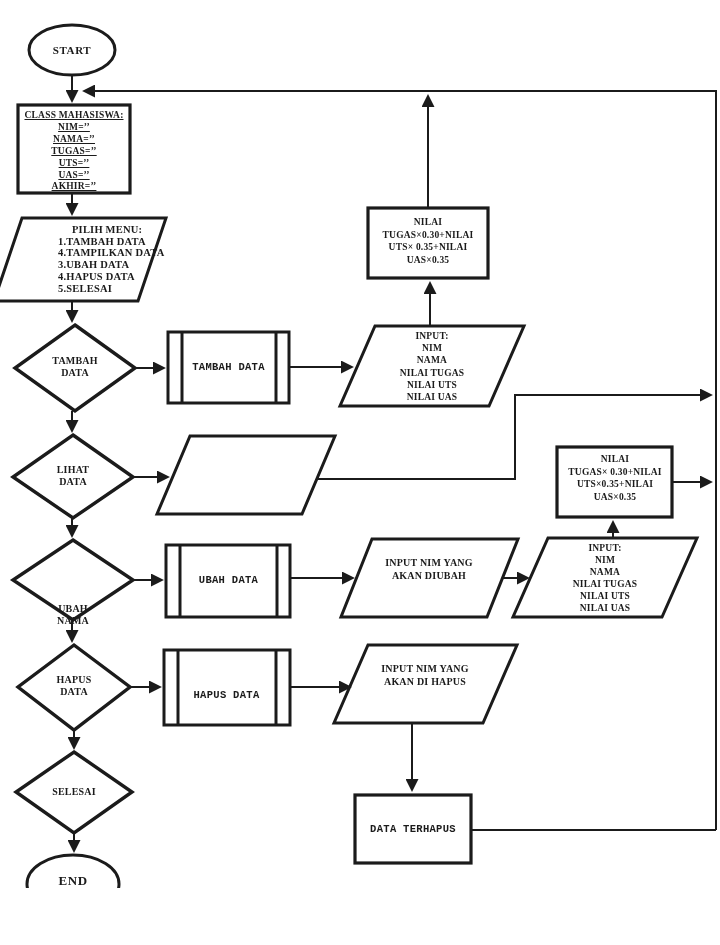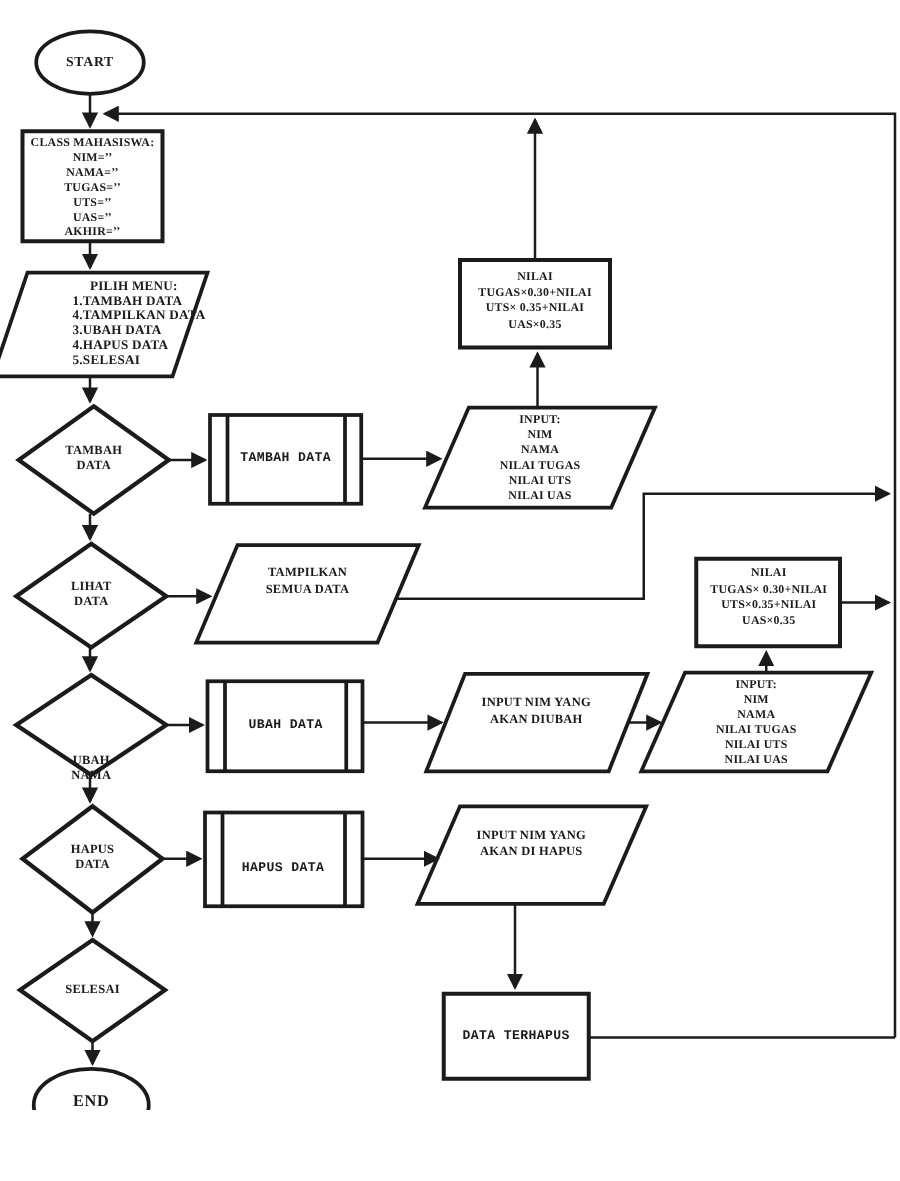--- a/index.html
+++ b/index.html
@@ -87,21 +87,21 @@
       <path d="M130,687 H160" marker-end="url(#arr)"></path>
       <path d="M290,687 H350" marker-end="url(#arr)"></path>
       <path d="M412,723 V790" marker-end="url(#arr)"></path>
       <path d="M74,730 V748" marker-end="url(#arr)"></path>
       <path d="M74,833 V851" marker-end="url(#arr)"></path>
     </g>
   </svg>
 
   <div class="lbl start-lbl" style="left:29px;top:44px;width:86px;">START</div>
 
-  <div class="lbl small" style="left:18px;top:110px;width:112px;line-height:11.9px;">
+  <div class="lbl small" style="left:18px;top:110px;width:112px;line-height:11.9px;text-decoration:underline;">
     <div>CLASS MAHASISWA:</div>
     <div>NIM=’’</div>
     <div>NAMA=’’</div>
     <div>TUGAS=’’</div>
     <div>UTS=’’</div>
     <div>UAS=’’</div>
     <div>AKHIR=’’</div>
   </div>
 
   <div class="lbl menu-lbl" style="left:30px;top:224px;width:132px;margin-left:28px;">
@@ -134,24 +134,20 @@
     <div>TUGAS×0.30+NILAI</div>
     <div>UTS× 0.35+NILAI</div>
     <div>UAS×0.35</div>
   </div>
 
   <div class="lbl" style="left:28px;top:464px;width:90px;line-height:12px;">
     <div>LIHAT</div>
     <div>DATA</div>
   </div>
 
-  <div class="lbl two-line" style="left:186px;top:453px;width:120px;">
-    <div>TAMPILKAN</div>
-    <div>SEMUA DATA</div>
-  </div>
 
   <div class="lbl" style="left:28px;top:567px;width:90px;line-height:12px;margin-top:36px;">
     <div>UBAH</div>
     <div>NAMA</div>
   </div>
 
   <div class="lbl proc-lbl" style="left:170px;top:574px;width:117px;">UBAH DATA</div>
 
   <div class="lbl two-line" style="left:369px;top:557px;width:120px;">
     <div>INPUT NIM YANG</div>

